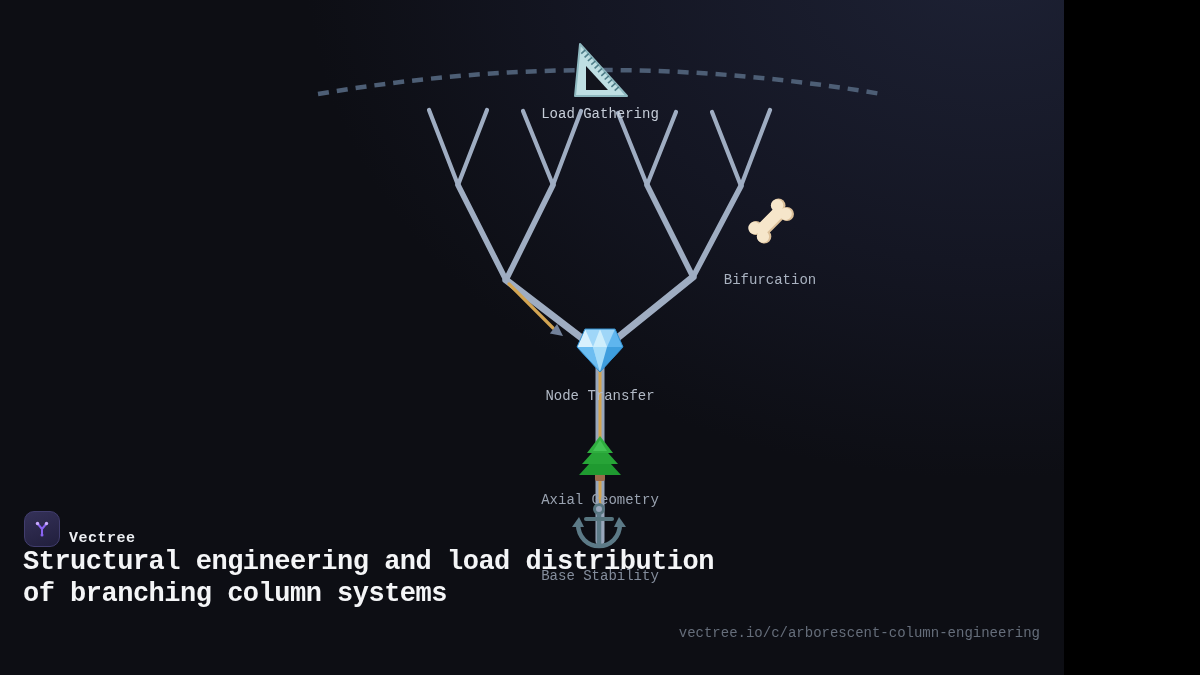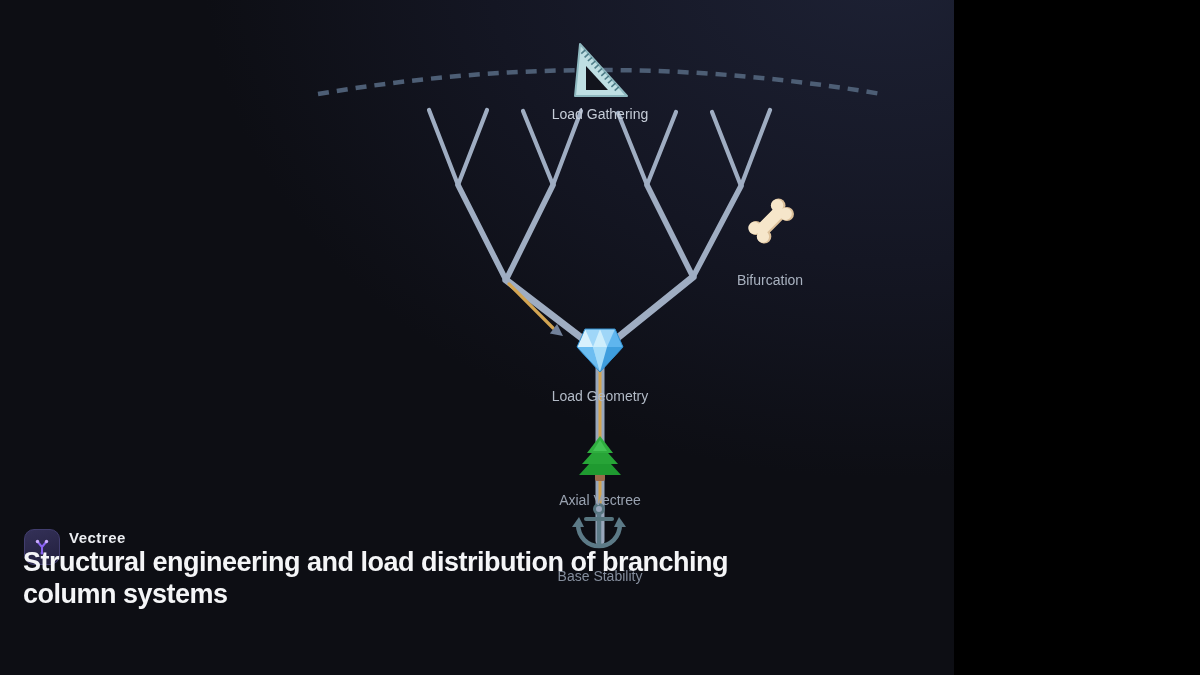--- a/index.html
+++ b/index.html
@@ -1,34 +1,34 @@
 <!DOCTYPE html>
 <html style="--background: #0d0e14; --background-glow: #1d2134; --branch: #9fadc2; --trunk: #99a7bc; --load-path-gold: #d2a452; --arrowhead-gray: #72819a; --arc-dash: #4d5e75; --label-text: #b7bfcb; --title-text: #f4f5f7; --url-text: #656d7a; --accent-purple: #8a63f2; --logo-dot: #c9aaff; --logo-bg: #2a2749;"><head>
 <meta charset="utf-8">
 <style>
   html,body{margin:0;padding:0;background:#000;}
   .stage{
-    position:relative;width:954px;height:675px;overflow:hidden;
-    font-family:Liberation Sans, sans-serif;
+    position:relative;width:1064px;height:675px;overflow:hidden;
+    font-family:Liberation Mono, monospace;
     background:
       radial-gradient(950px 720px at 93% -6%, var(--background-glow) 0%, #141623 42%, rgba(13,14,20,0) 72%),
       var(--background);
   }
   .diagram{position:absolute;left:0;top:0;}
   .label{
     position:absolute;transform:translateX(-50%);
     font-size:14px;letter-spacing:0px;white-space:nowrap;
     color:var(--label-text);z-index:3;
   }
   .lbl-load{left:600px;top:106px;color:#c6cdd8;}
   .lbl-bif{left:770px;top:272px;color:#a9b2c0;}
   .lbl-node{left:600px;top:388px;color:#b2bac6;}
   .lbl-axial{left:600px;top:492px;color:#99a2b0;}
   .lbl-base{left:600px;top:548px;color:#848d9c;z-index:2;margin-top:20px;}
-  .brand{position:absolute;left:24px;top:529px;display:flex;align-items:flex-start;gap:9px;z-index:4;}
+  .brand{position:absolute;left:24px;top:511px;display:flex;align-items:flex-end;gap:9px;z-index:4;}
   .logo{
     width:34px;height:34px;border-radius:10px;
     background:linear-gradient(160deg,#343158 0%,var(--logo-bg) 55%,#211f3d 100%);
     border:1px solid #413d6e;
     display:flex;align-items:center;justify-content:center;
   }
   .brand-name{color:#eceef2;font-size:15px;font-weight:bold;letter-spacing:0.5px;}
   .title{
     position:absolute;left:23px;top:546px;width:712px;margin:0;
     font-size:27px;line-height:32px;font-weight:bold;
@@ -126,31 +126,32 @@
           <circle cx="754" cy="227" r="6.2"></circle>
         <circle cx="786" cy="215" r="6.2"></circle>
           <circle cx="786" cy="227" r="6.2"></circle>
         <rect x="753" y="215" width="34" height="12" rx="4"></rect>
       </g>
     </g>
   </svg>
 
   <div class="label lbl-load">Load Gathering</div>
   <div class="label lbl-bif">Bifurcation</div>
-  <div class="label lbl-node">Load Geometry</div>
-  <div class="label lbl-axial">Axial Vectree</div>
+  <div class="label lbl-node">Node Transfer</div>
+  <div class="label lbl-axial">Axial Geometry</div>
   <div class="label lbl-base">Base Stability</div>
 
   <div class="brand">
     <div class="logo">
       <svg width="20" height="20" viewBox="0 0 20 20">
         <path d="M10,16 V10 M10,10 L5.5,4.5 M10,10 L14.5,4.5" fill="none" style="stroke:var(--accent-purple);" stroke-width="2" stroke-linecap="round"></path>
         <circle cx="5.5" cy="4.5" r="1.7" style="fill:var(--logo-dot);"></circle>
         <circle cx="14.5" cy="4.5" r="1.7" style="fill:var(--logo-dot);"></circle>
         <circle cx="10" cy="16" r="1.5" style="fill:var(--accent-purple);"></circle>
       </svg>
     </div>
     <div class="brand-name">Vectree</div>
   </div>
 
   <h1 class="title">Structural engineering and load distribution of branching column systems</h1>
 
+  <div class="url">vectree.io/c/arborescent-column-engineering</div>
 </div>
 
 </body></html>

